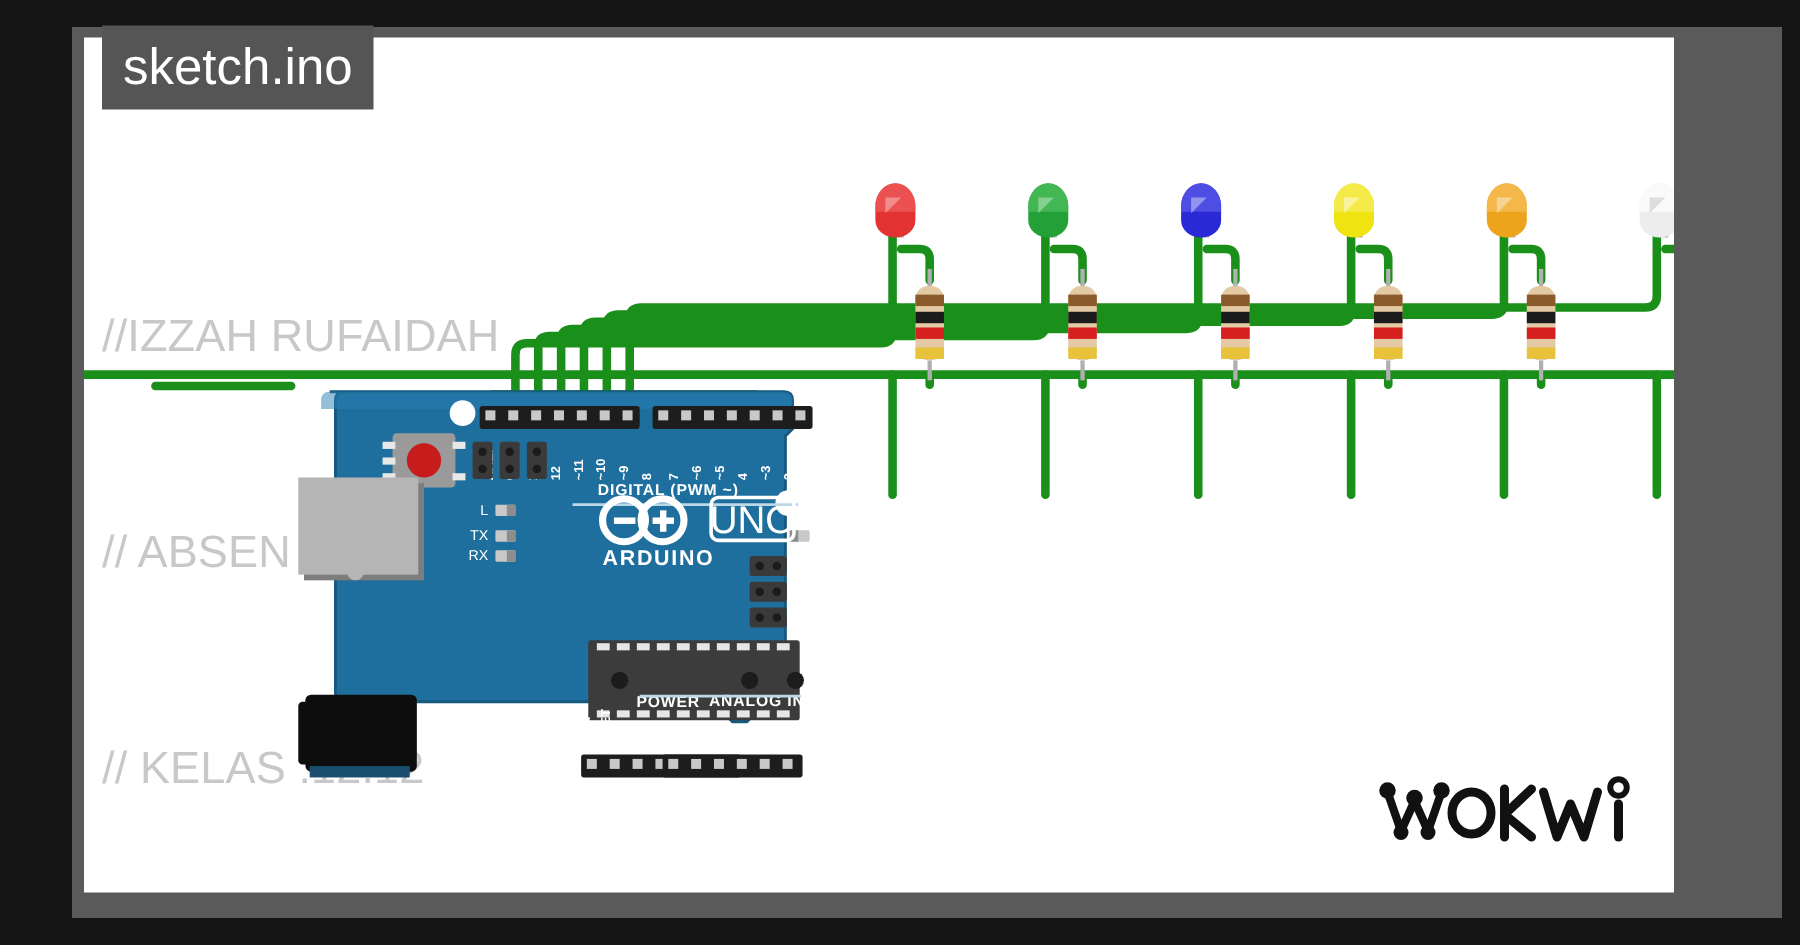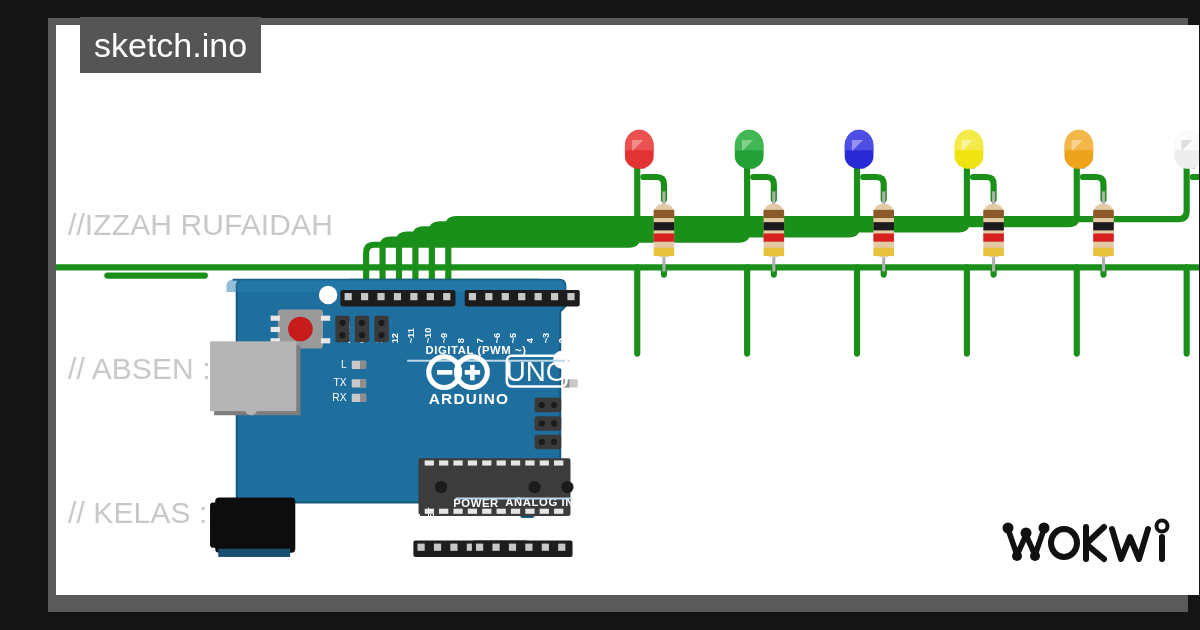--- a/index.html
+++ b/index.html
@@ -11,21 +11,21 @@
   }
 
   
   #frame{
     position:absolute; left:48px; top:18px;
     width:1140px; height:594px;
     background:#5a5a5a;
   }
   #canvas{
     position:absolute; left:56px; top:25px;
-    width:1143px; height:570px;
+    width:1060px; height:570px;
     background:#ffffff;
     overflow:hidden;
   }
 
   
   #code{
     position:absolute; left:12px; top:80px;
     width:760px;
     font-size:30px;
     line-height:48px;
@@ -39,21 +39,20 @@
   
   #tab{
     position:absolute; left:68px; top:17px;
     background:#555555;
     color:#ffffff;
     font-size:34px;
     line-height:56px;
     padding:0 14px;
     height:56px;
     z-index:40;
-    margin-left:12px;
   }
 
   
   #wokwi{
     position:absolute; right:24px; bottom:24px;
     z-index:30;
   }
 
   
   #diagram{ position:absolute; inset:0; z-index:20; }

